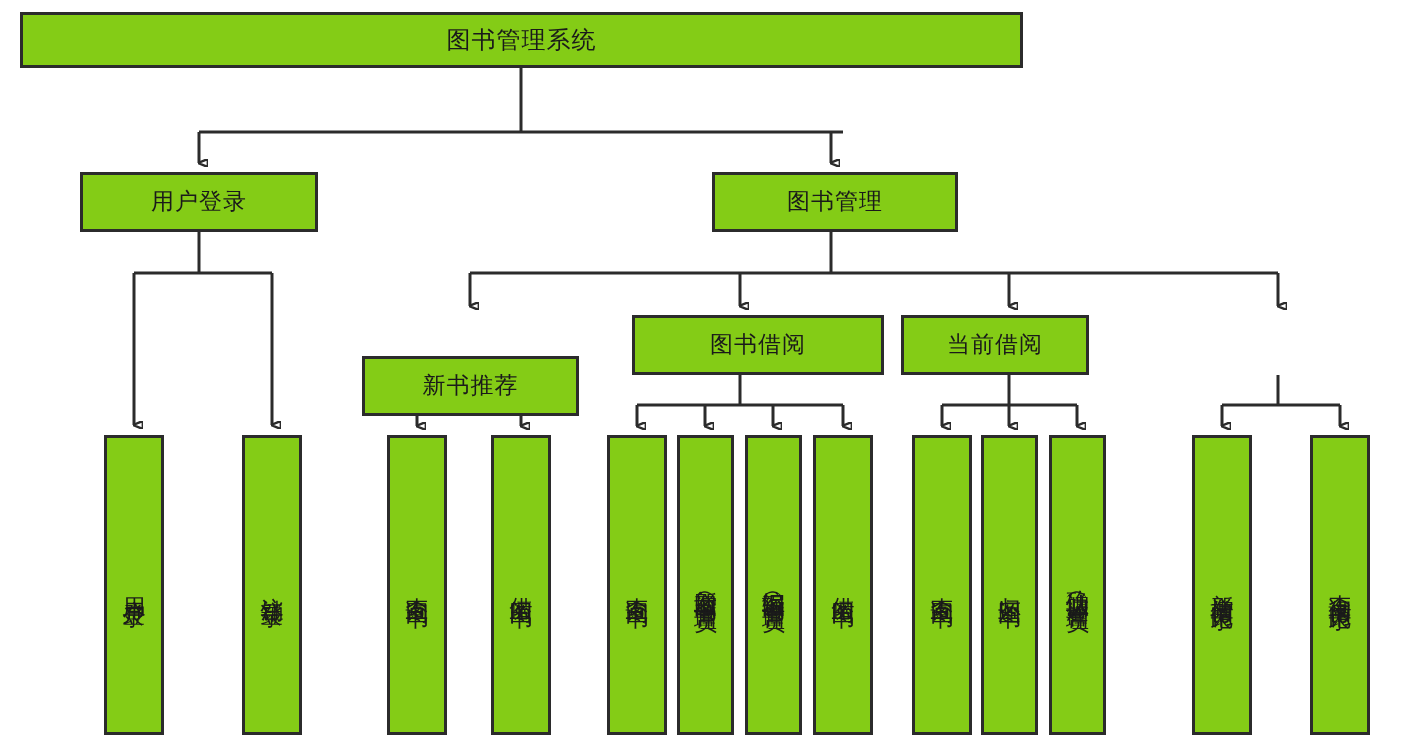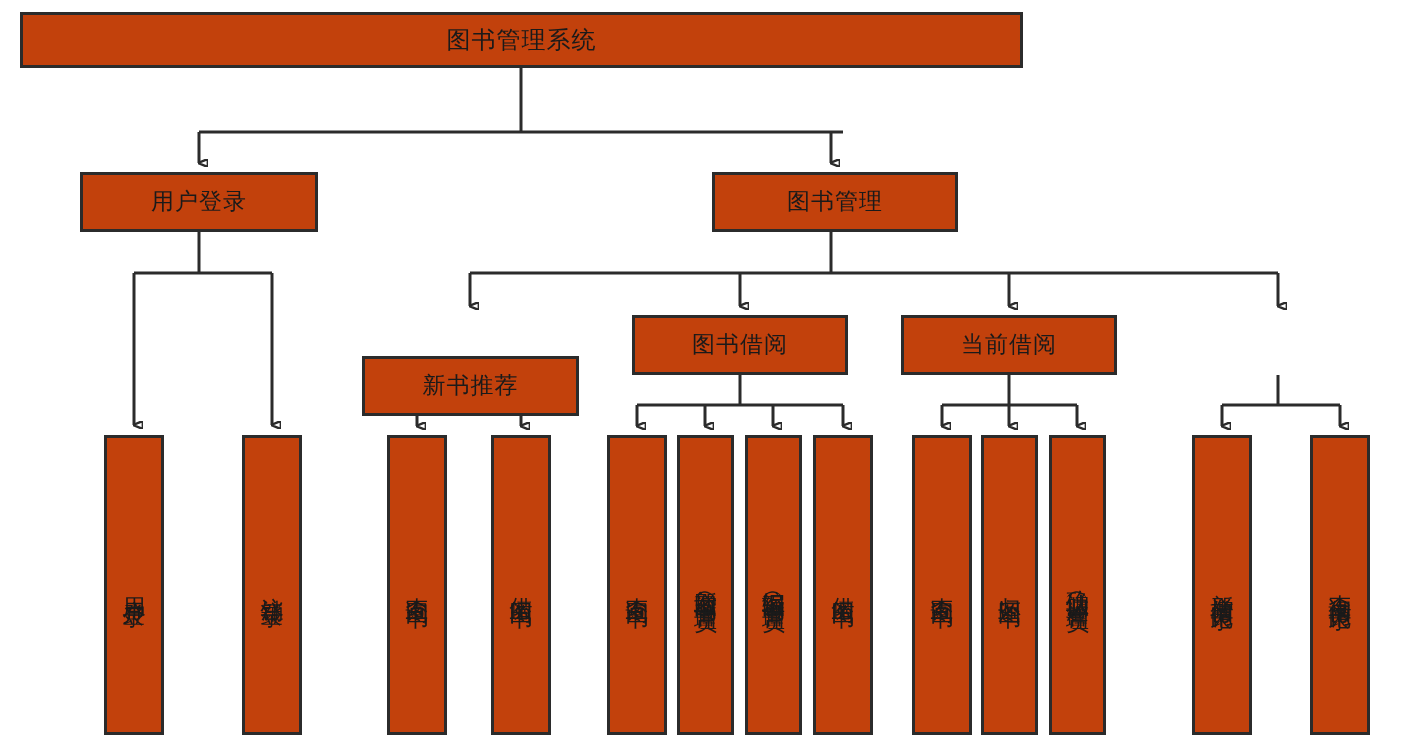--- a/index.html
+++ b/index.html
@@ -30,21 +30,21 @@
   #connectors path,
   #connectors line {
     stroke: #2b2b2b;
     stroke-width: 3;
     fill: none;
   }
   
   .node {
     position: absolute;
     box-sizing: border-box;
-    background: #c2410c;
+    background: #84cc16;
     border: 3px solid #2b2b2b;
     display: flex;
     align-items: center;
     justify-content: center;
     color: #1a1a1a;
   }
   .node .label {
     display: block;
     text-align: center;
     line-height: 1.18;
@@ -145,25 +145,25 @@
   </div>
 
   <div class="node horiz" style="left:712px; top:172px; width:246px; height:60px;">
     <span class="label">图书管理</span>
   </div>
 
   <div class="node horiz" style="left:362px; top:315px; width:217px; height:60px;margin-top:41px;">
     <span class="label">新书推荐</span>
   </div>
 
-  <div class="node horiz" style="left:632px; top:315px; width:216px; height:60px;">
+  <div class="node horiz" style="left:632px; top:315px; width:252px; height:60px;">
     <span class="label">图书借阅</span>
   </div>
 
-  <div class="node horiz" style="left:901px; top:315px; width:216px; height:60px;">
+  <div class="node horiz" style="left:901px; top:315px; width:188px; height:60px;">
     <span class="label">当前借阅</span>
   </div>
 
 
   <div class="node vert" style="left:104px; top:435px; width:60px; height:300px;">
     <span class="label">用户登录</span>
   </div>
 
   <div class="node vert" style="left:242px; top:435px; width:60px; height:300px;">
     <span class="label">注销登录</span>

